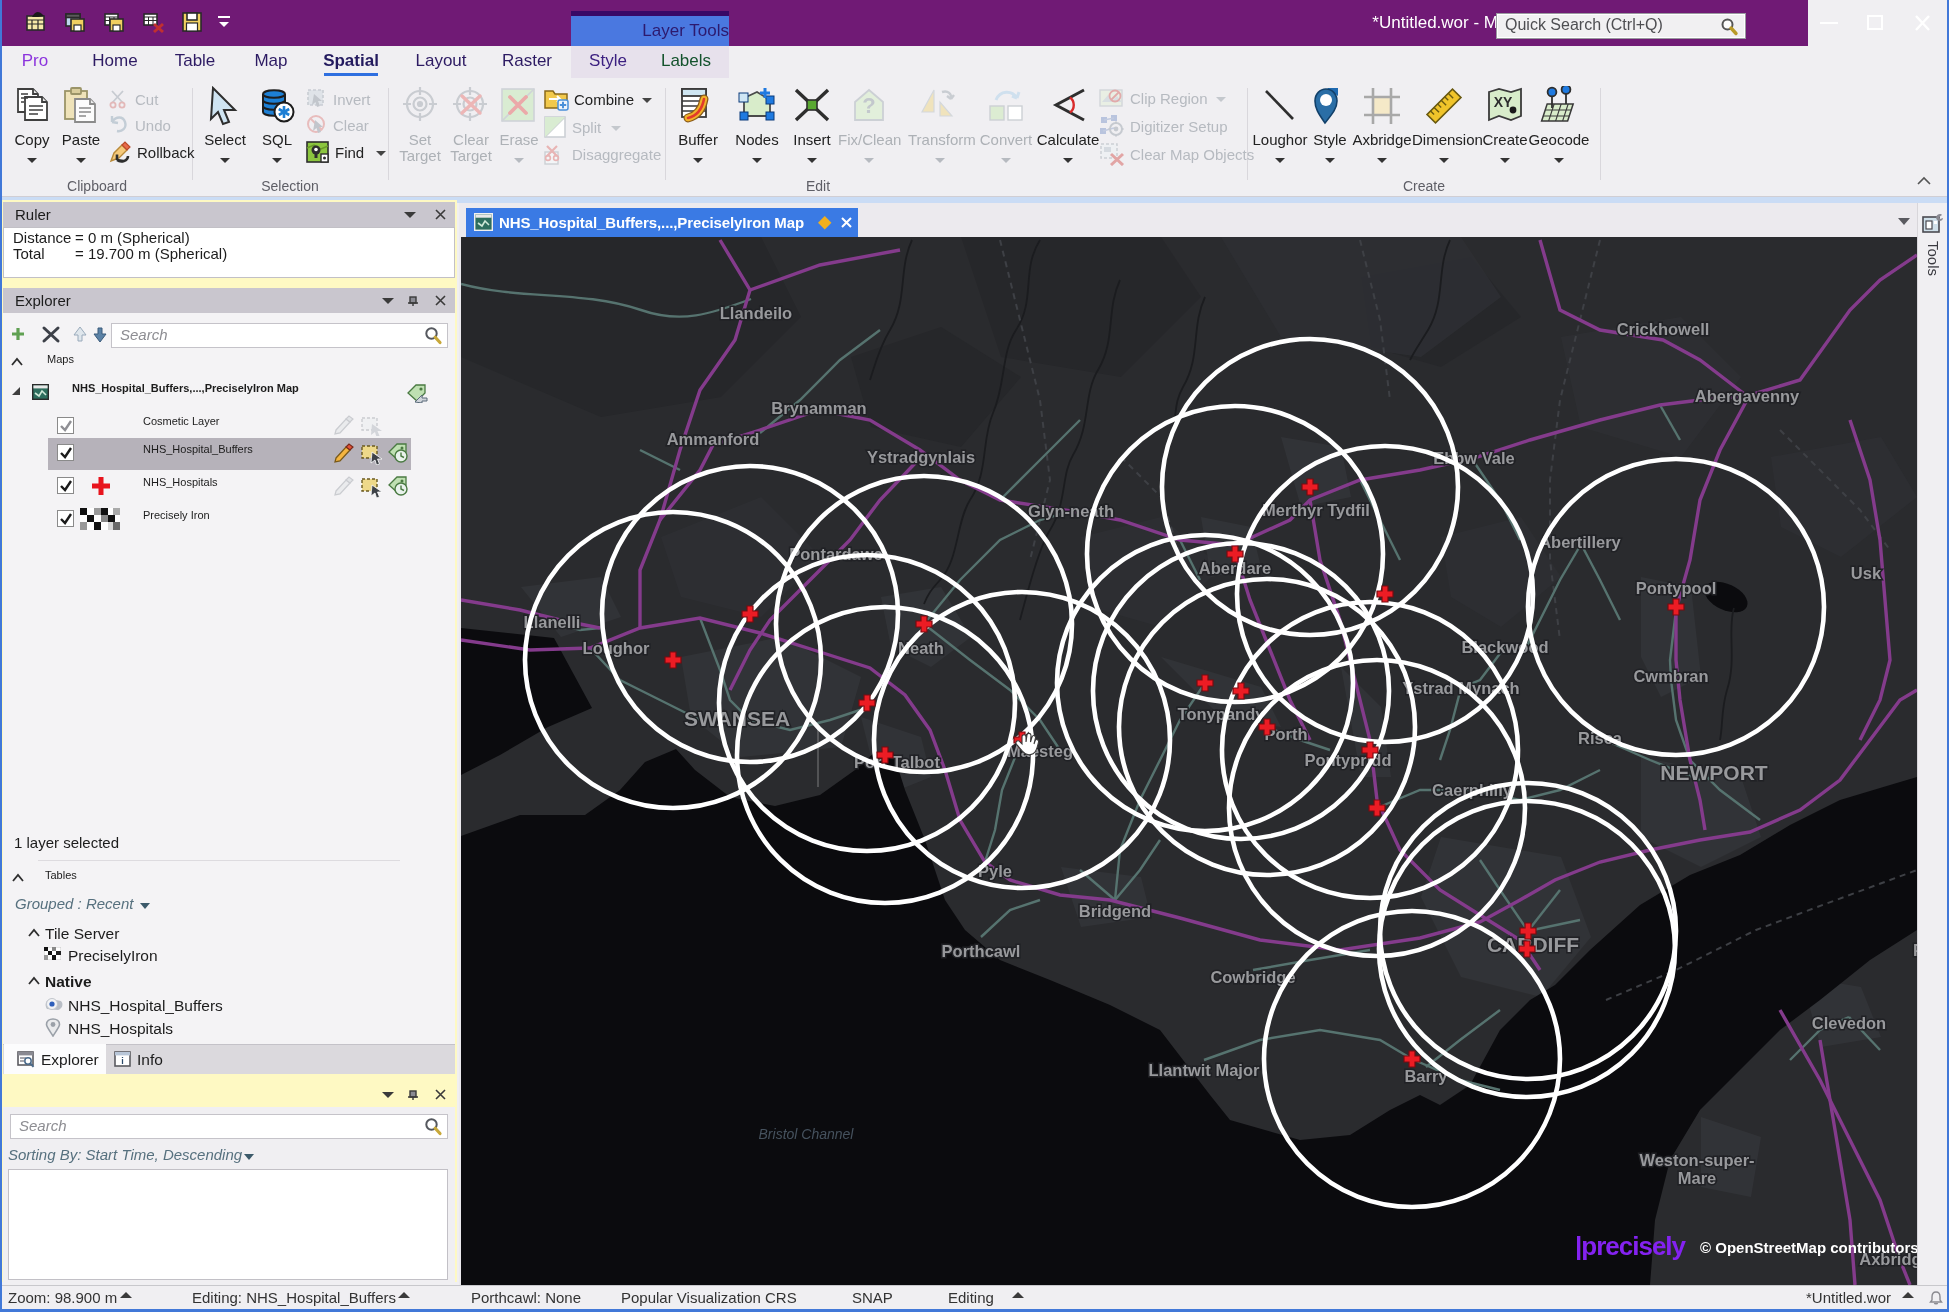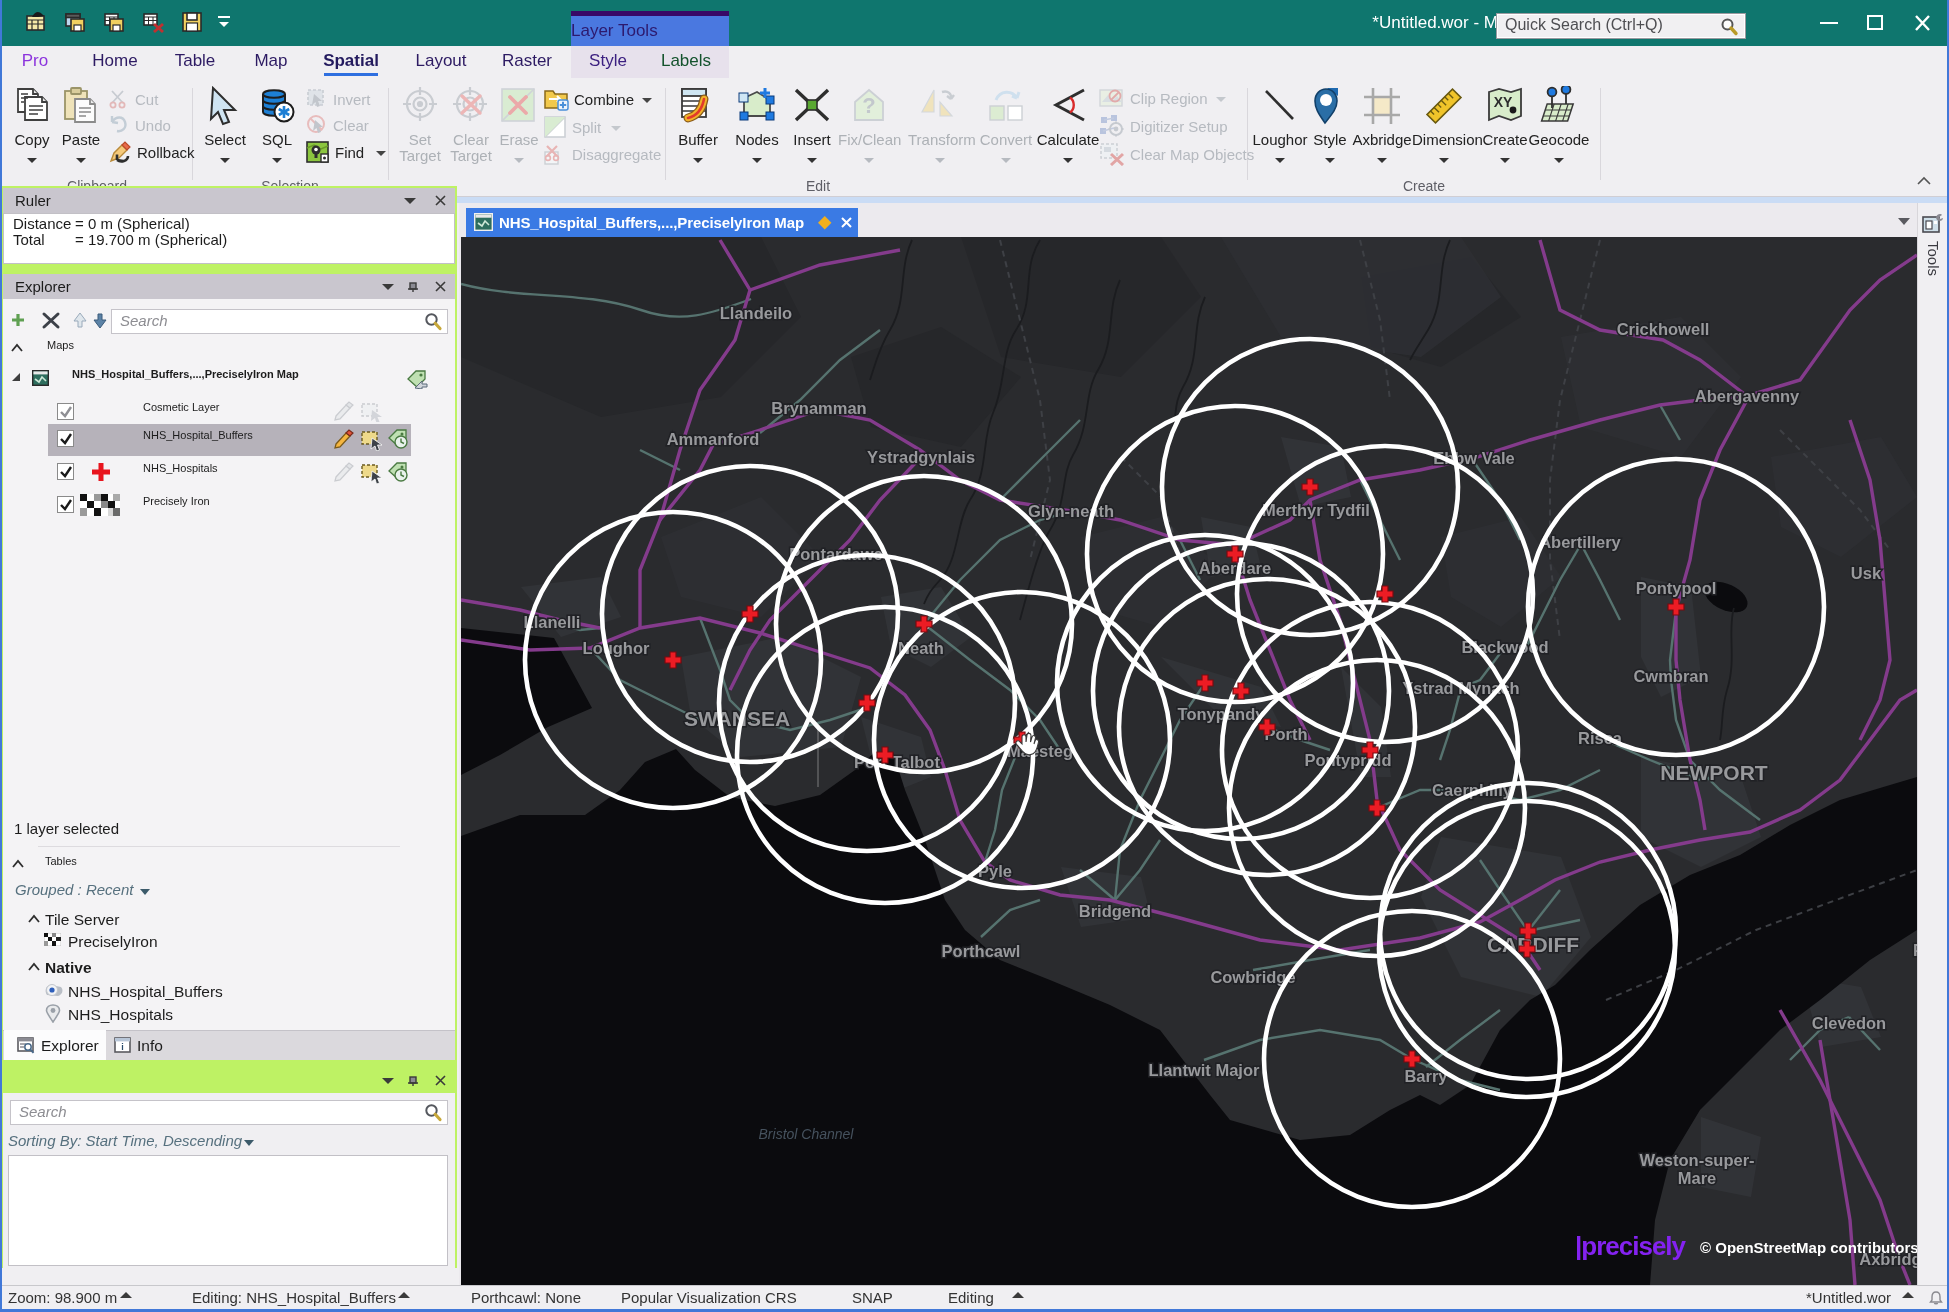--- a/index.html
+++ b/index.html
@@ -1,33 +1,33 @@
 <!DOCTYPE html>
 <html><head>
 <meta charset="utf-8">
 <style>
 *{margin:0;padding:0;box-sizing:border-box;font-family:"Liberation Sans",sans-serif;}
 body{width:1949px;height:1312px;overflow:hidden;background:#f0eff2;position:relative;}
 #win{position:absolute;left:0;top:0;width:1949px;height:1312px;}
 .abs{position:absolute;}
-#titlebar{left:0;top:0;width:1949px;height:46px;background:#0f766e;}
+#titlebar{left:0;top:0;width:1808px;height:46px;background:#701a75;}
 #tabrow{left:0;top:46px;width:1949px;height:32px;background:#f0eff2;}
 .rtab{position:absolute;top:0;height:32px;line-height:30px;font-size:17px;color:#2d1b63;text-align:center;}
 #ribbon{left:0;top:78px;width:1949px;height:119px;background:#f0eff2;border-bottom:1px solid #d0ced4;}
 .gdiv{position:absolute;top:10px;height:92px;width:1px;background:#d9d7dc;}
 .glabel{position:absolute;top:100px;font-size:14px;color:#5e5e66;text-align:center;width:120px;}
 .bigbtn{position:absolute;top:8px;width:64px;text-align:center;}
 .bigbtn .lbl{font-size:15px;color:#222;margin-top:2px;line-height:16px;}
 .bigbtn .arr{margin-top:1px;}
 .dis .lbl{color:#adb1b6;}
 .smbtn{position:absolute;height:24px;font-size:15px;color:#222;white-space:nowrap;}
 .smbtn svg{vertical-align:middle;}
 .smbtn .t{vertical-align:middle;margin-left:5px;}
 .dis2{color:#b6bac0;}
-#dockleft{left:2px;top:186px;width:455px;height:1082px;background:#bef264;}
+#dockleft{left:2px;top:200px;width:455px;height:1082px;background:#fef9c3;}
 .phead{position:absolute;left:1px;width:452px;height:25px;background:#c9c6ce;font-size:15px;color:#1c1c1c;line-height:25px;padding-left:12px;}
 .pwhite{position:absolute;background:#fff;border:1px solid #c2c0c6;}
 .treetxt{font-size:11px;color:#1c1c1c;position:absolute;margin-left:16px;}
 .small15{font-size:15px;color:#1c1c1c;position:absolute;}
 #mapwin{left:459px;top:203px;width:1458px;height:1082px;background:#eceaee;}
 #maptabstrip{position:absolute;left:0;top:0;width:1458px;height:34px;background:#eceaee;}
 #maptab{position:absolute;left:7px;top:5px;width:392px;height:29px;background:#3a7ae4;color:#fff;font-size:15px;font-weight:bold;line-height:29px;letter-spacing:-0.1px;}
 #statusbar{left:0;top:1285px;width:1949px;height:24px;background:#f0eff2;border-top:1px solid #c8c8cc;font-size:15px;color:#333;}
 #statusbar span{position:absolute;top:3px;white-space:nowrap;}
 .wborder{background:#4178d8;}
@@ -81,21 +81,21 @@
           <path d="M12 11 L17 16.5" stroke="#b99a28" stroke-width="3.4" stroke-linecap="round"></path>
         </svg>
 </div>
 <svg class="abs" style="left:1812px;top:0;" width="137" height="46" viewBox="0 0 137 46">
   <path d="M8 23 H26" stroke="#fff" stroke-width="2"></path>
   <rect x="56" y="16" width="14" height="13" fill="none" stroke="#fff" stroke-width="2"></rect>
   <path d="M104 16 L117 30 M117 16 L104 30" stroke="#fff" stroke-width="2.4"></path>
 </svg>
 </div>
 <div class="abs" style="left:571px;top:11px;width:158px;height:35px;background:#4a78e0;border-top:5px solid #380866;">
-  <div style="width:100%;text-align:left;font-size:17px;color:#2d1a6e;line-height:30px;">Layer Tools</div>
+  <div style="width:100%;text-align:right;font-size:17px;color:#2d1a6e;line-height:30px;">Layer Tools</div>
 </div>
 <div id="tabrow" class="abs">
 <div class="abs" style="left:571px;top:0;width:158px;height:32px;background:#e7e1ec;"></div>
 <div class="rtab" style="left:12px;width:46px;color:#8c34dd;">Pro</div>
 <div class="rtab" style="left:92px;width:46px;">Home</div>
 <div class="rtab" style="left:172px;width:46px;">Table</div>
 <div class="rtab" style="left:250px;width:42px;">Map</div>
 <div class="rtab" style="left:322px;width:58px;font-weight:bold;color:#231a5e;">Spatial<div style="position:absolute;left:2px;right:2px;bottom:2px;height:3px;background:#2e6fe0;"></div></div>
 <div class="rtab" style="left:414px;width:54px;">Layout</div>
 <div class="rtab" style="left:500px;width:54px;">Raster</div>

